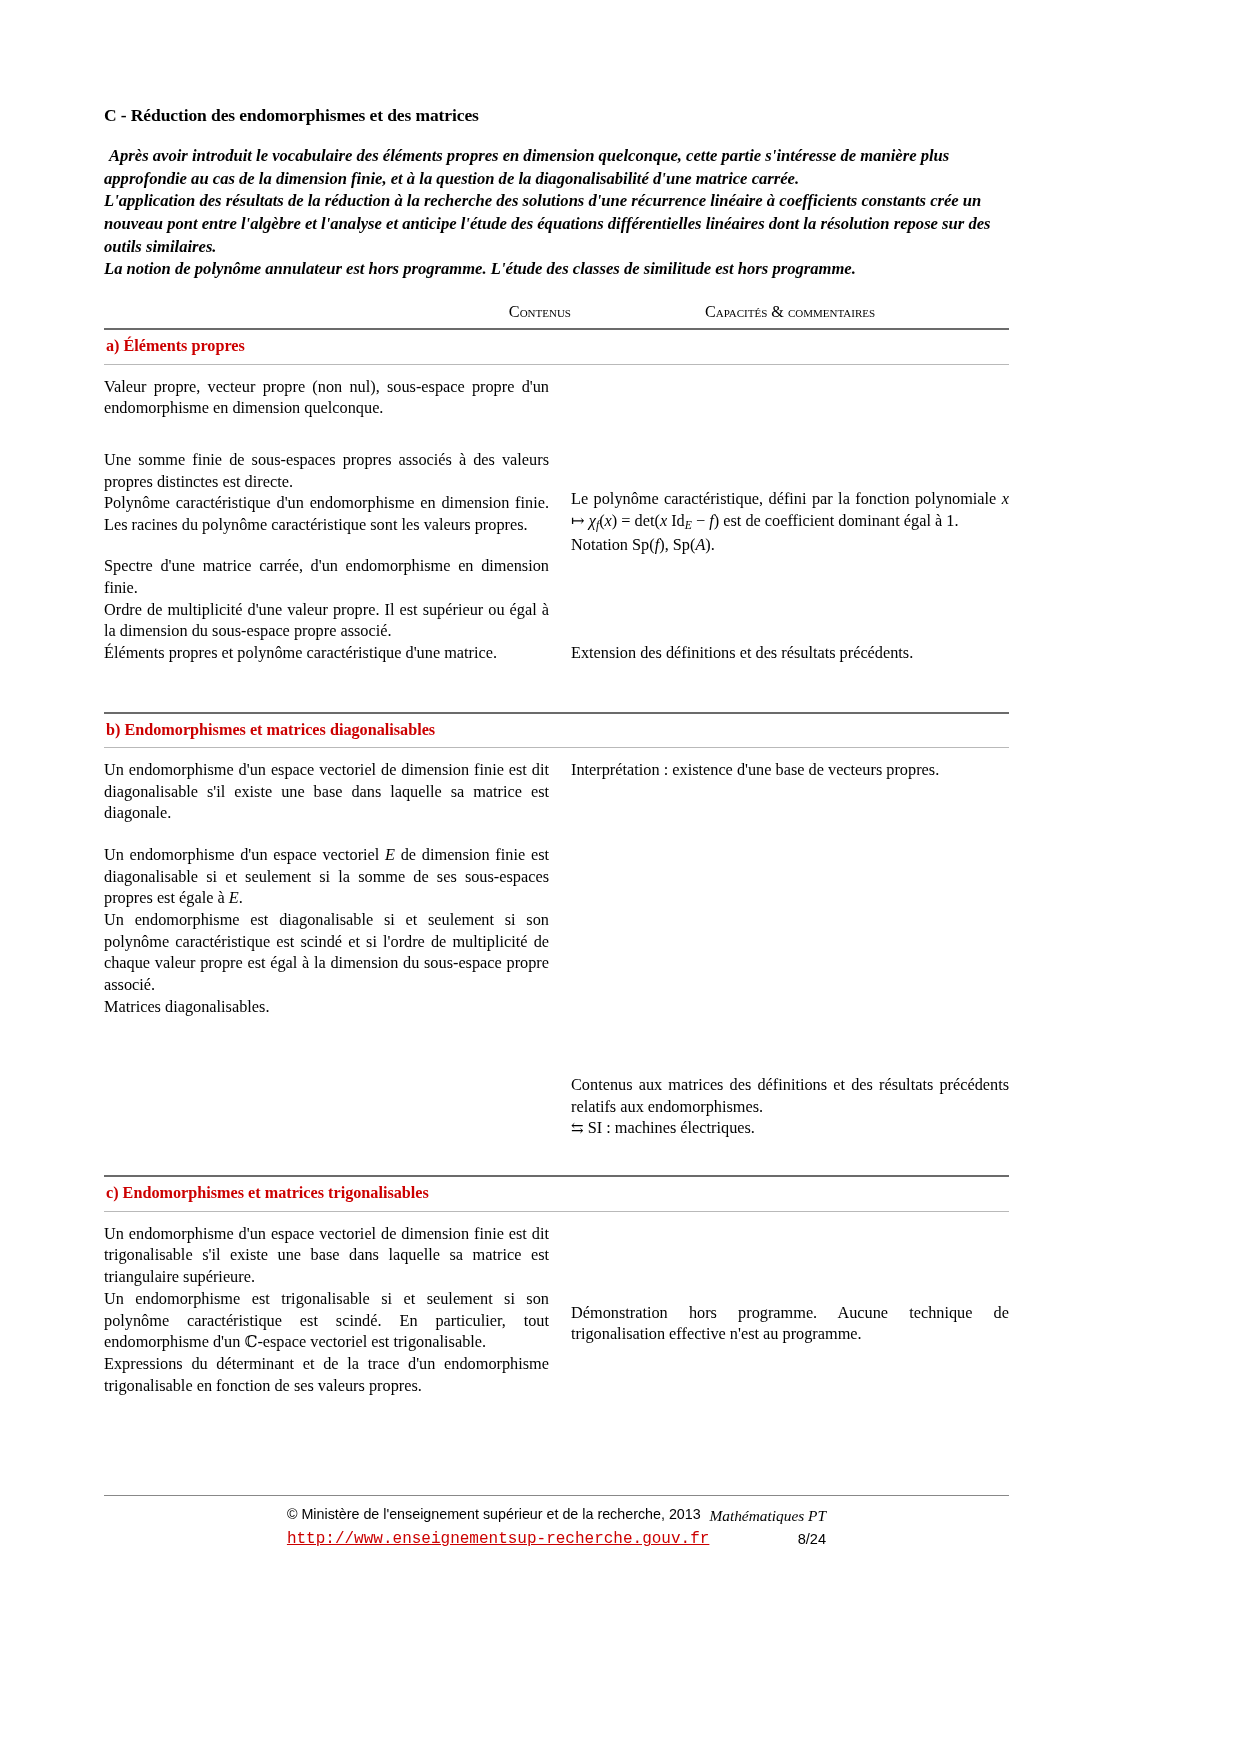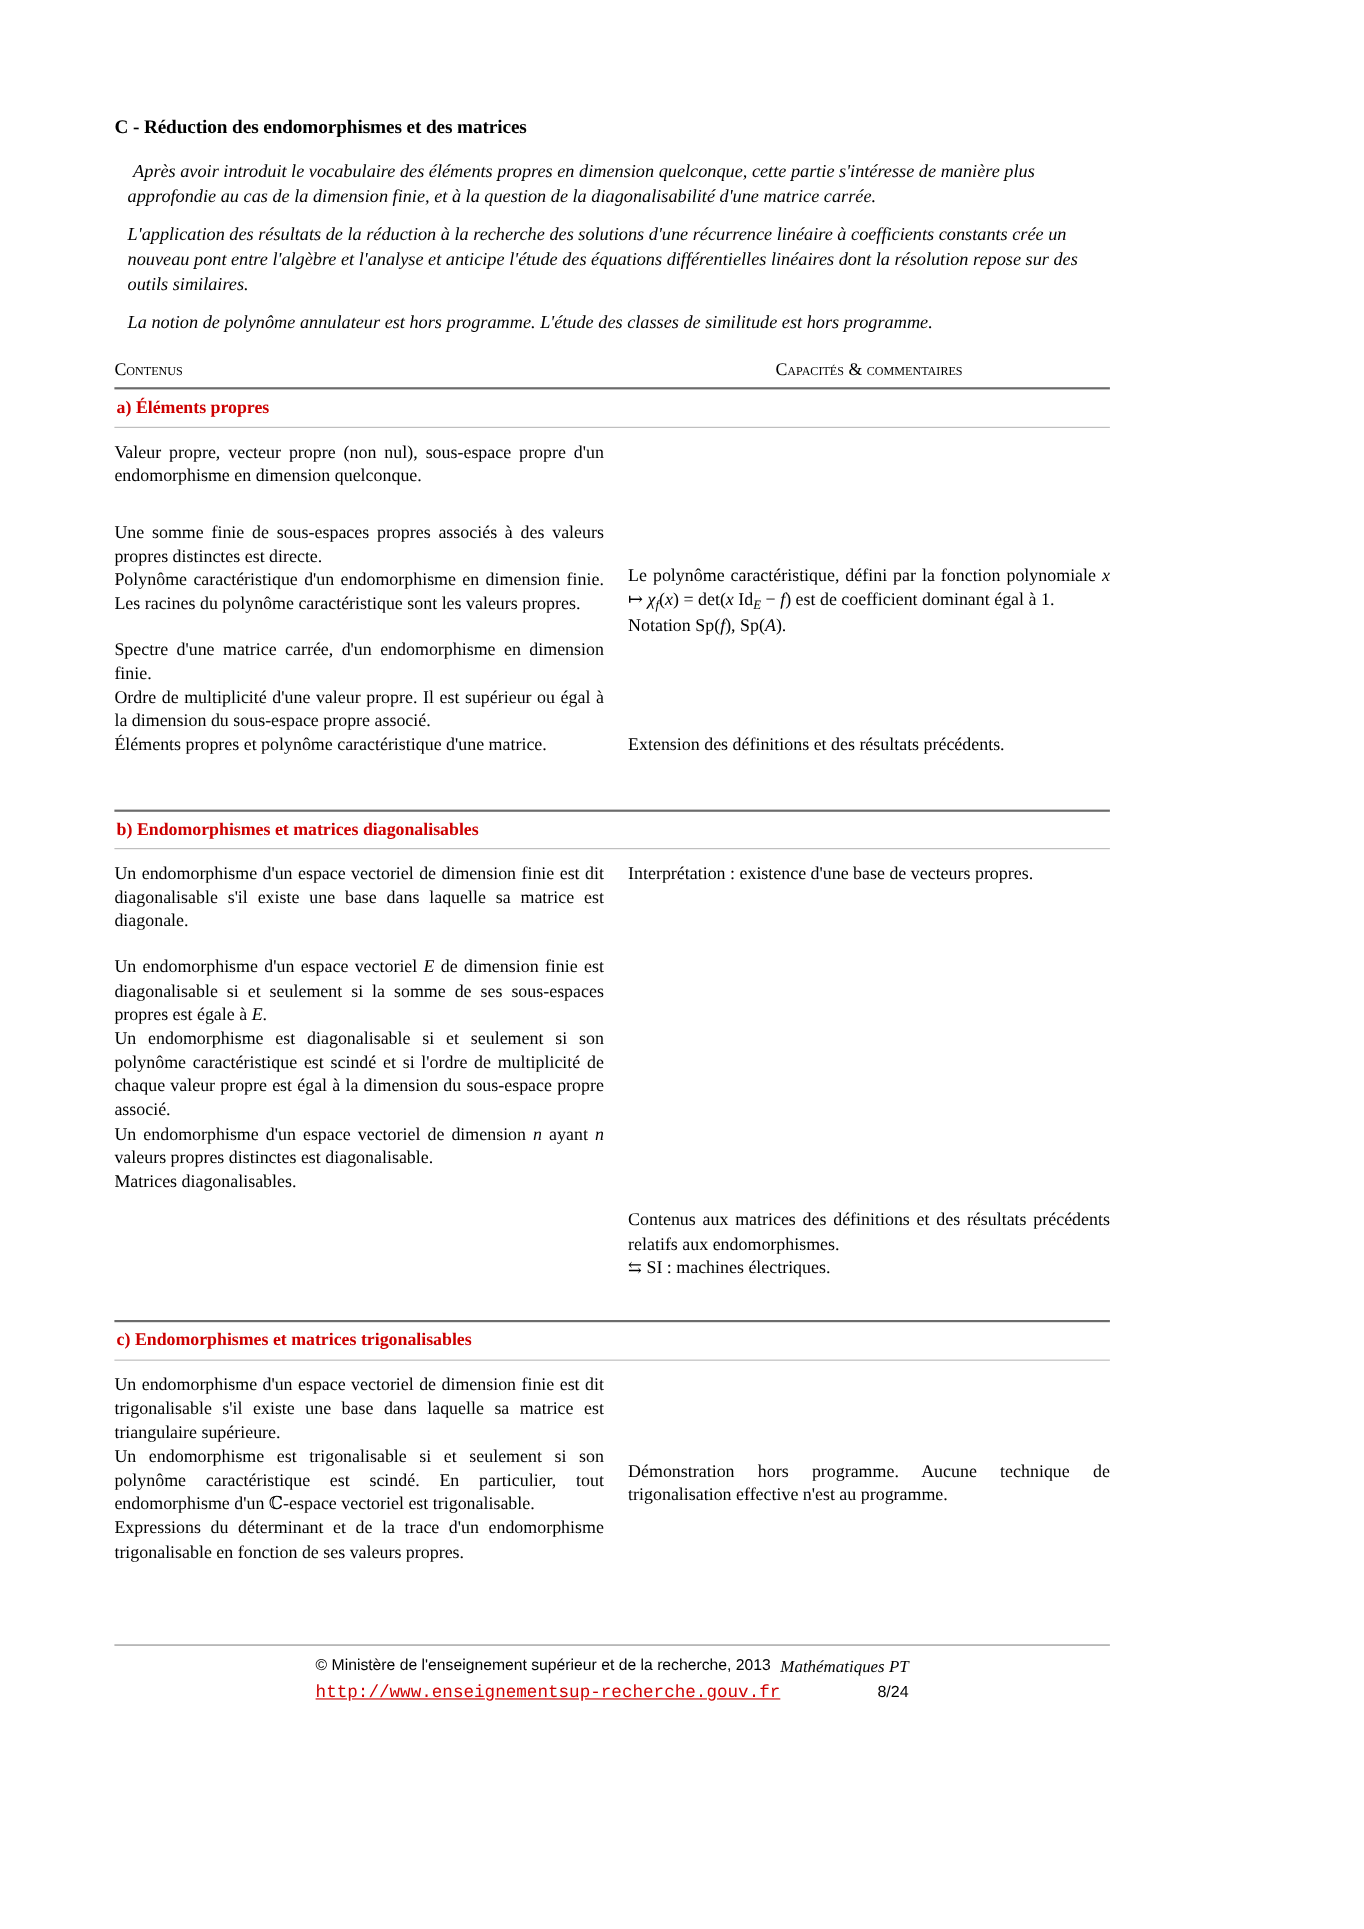--- a/index.html
+++ b/index.html
@@ -31,32 +31,32 @@
     line-height: 1.2;
   }
 
   
   .intro {
     font-style: italic;
     font-size: 16.6px;
     line-height: 1.365;
     margin-top: 19px;
   }
-  .intro p { margin: 12px; }
+  .intro p { margin: 0; font-weight: bold; }
   .intro p.first { text-indent: 5px; }
 
   
   .col-heads {
     display: flex;
     margin-top: 22px;
     font-variant: small-caps;
     font-size: 16.2px;
     line-height: 1.2;
   }
-  .col-heads .ch-left  { width: 467px; text-align: left; }
+  .col-heads .ch-left  { width: 467px; text-align: right; }
   .col-heads .ch-right { width: 438px; text-align: center; }
 
   
   .rule-thick { border-top: 2.1px solid #6b6b6b; margin-top: 6px; }
   .rule-thin  { border-top: 1px solid #b9b9b9; }
 
   
   .sub-head {
     color: #cc0000;
     font-weight: bold;
@@ -199,21 +199,20 @@
       <p>Interprétation : existence d'une base de vecteurs propres.</p>
     </div>
   </div>
 
   <div class="gap-m"></div>
 
   <div class="row">
     <div class="cell-left">
       <p>Un endomorphisme d'un espace vectoriel <span class="mi">E</span> de dimension finie est diagonalisable si et seulement si la somme de ses sous-espaces propres est égale à <span class="mi">E</span>.</p>
       <p>Un endomorphisme est diagonalisable si et seulement si son polynôme caractéristique est scindé et si l'ordre de multiplicité de chaque valeur propre est égal à la dimension du sous-espace propre associé.</p>
-      <p class="justify-full">Un endomorphisme d'un espace vectoriel de dimension <span class="mi">n</span> ayant <span class="mi">n</span> valeurs propres distinctes est diagonalisable.</p>
       <p>Matrices diagonalisables.</p>
     </div>
     <div class="cell-right">
       <div style="height:230px"></div>
       <p>Contenus aux matrices des définitions et des résultats précédents relatifs aux endomorphismes.</p>
       <p><span class="si-arrow">⇆</span> <span>SI : machines électriques.</span></p>
     </div>
   </div>
 
   <div class="gap-l"></div>

